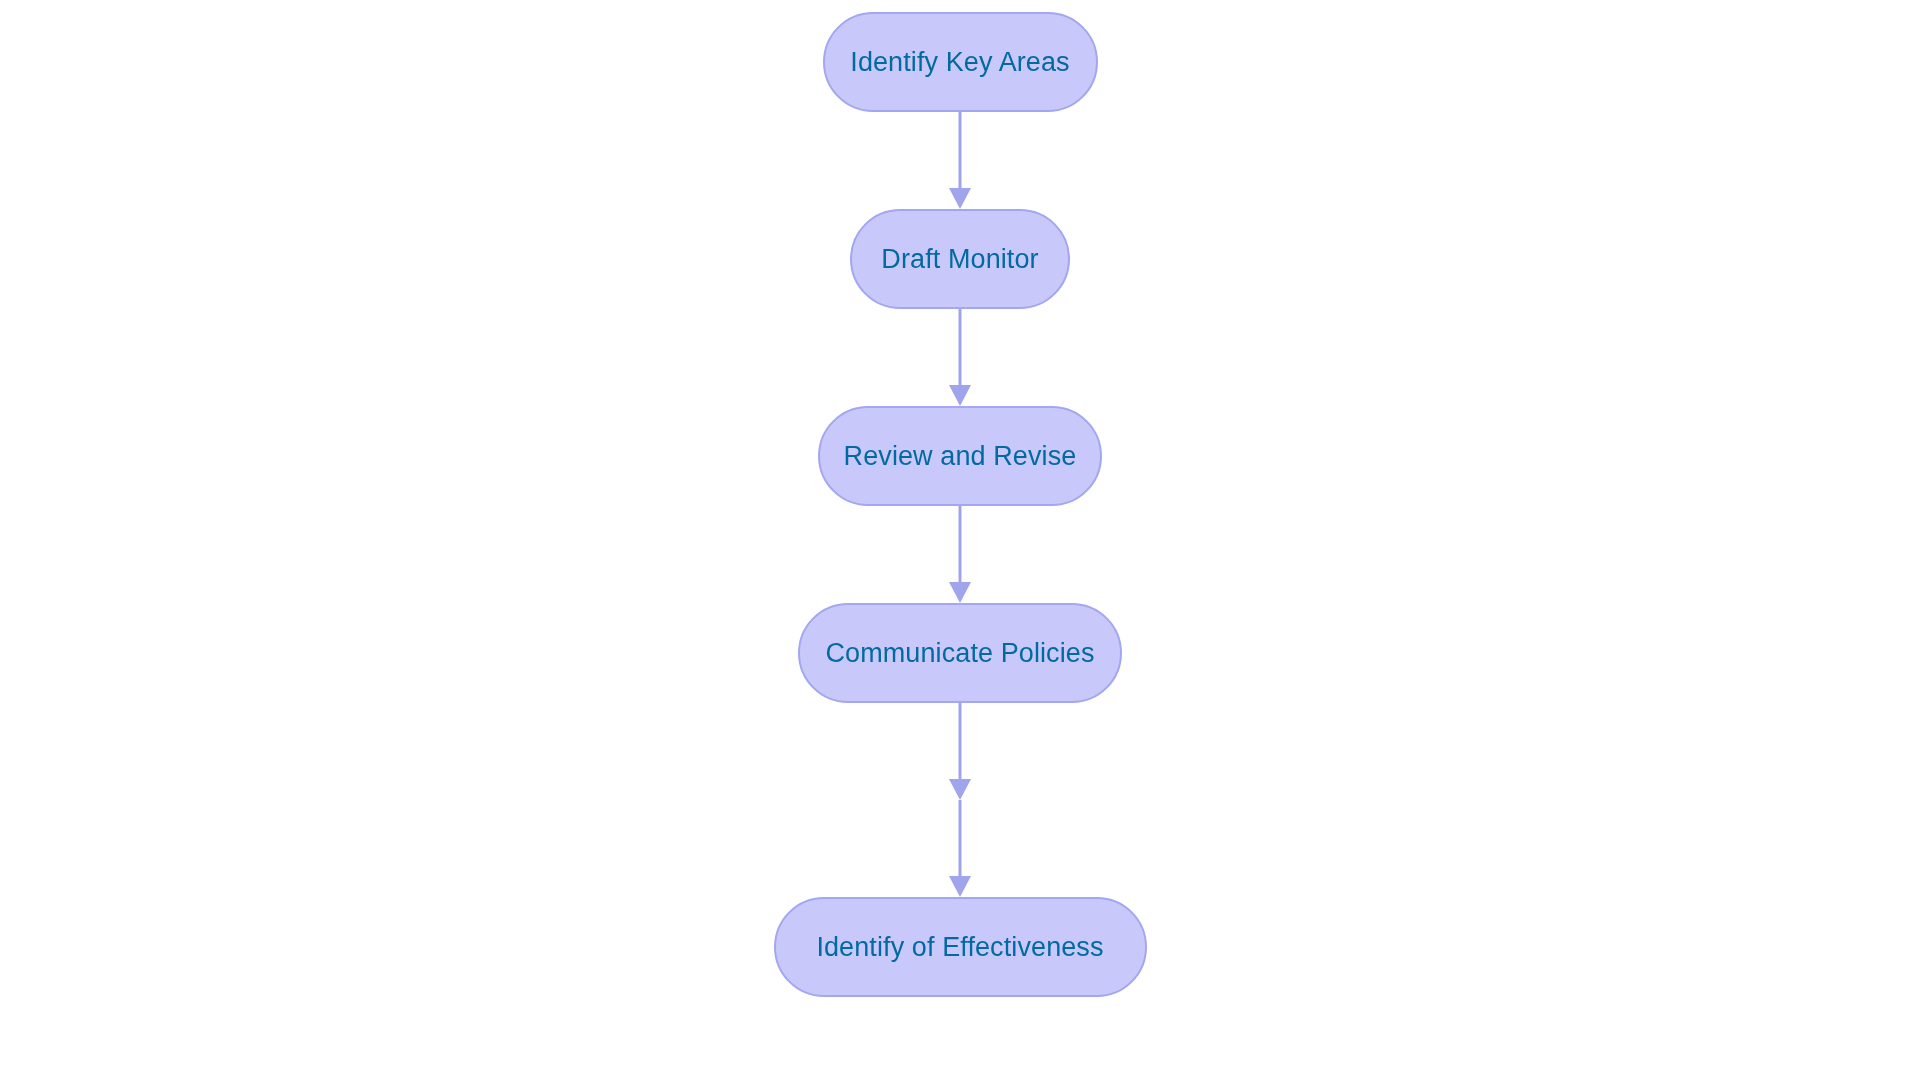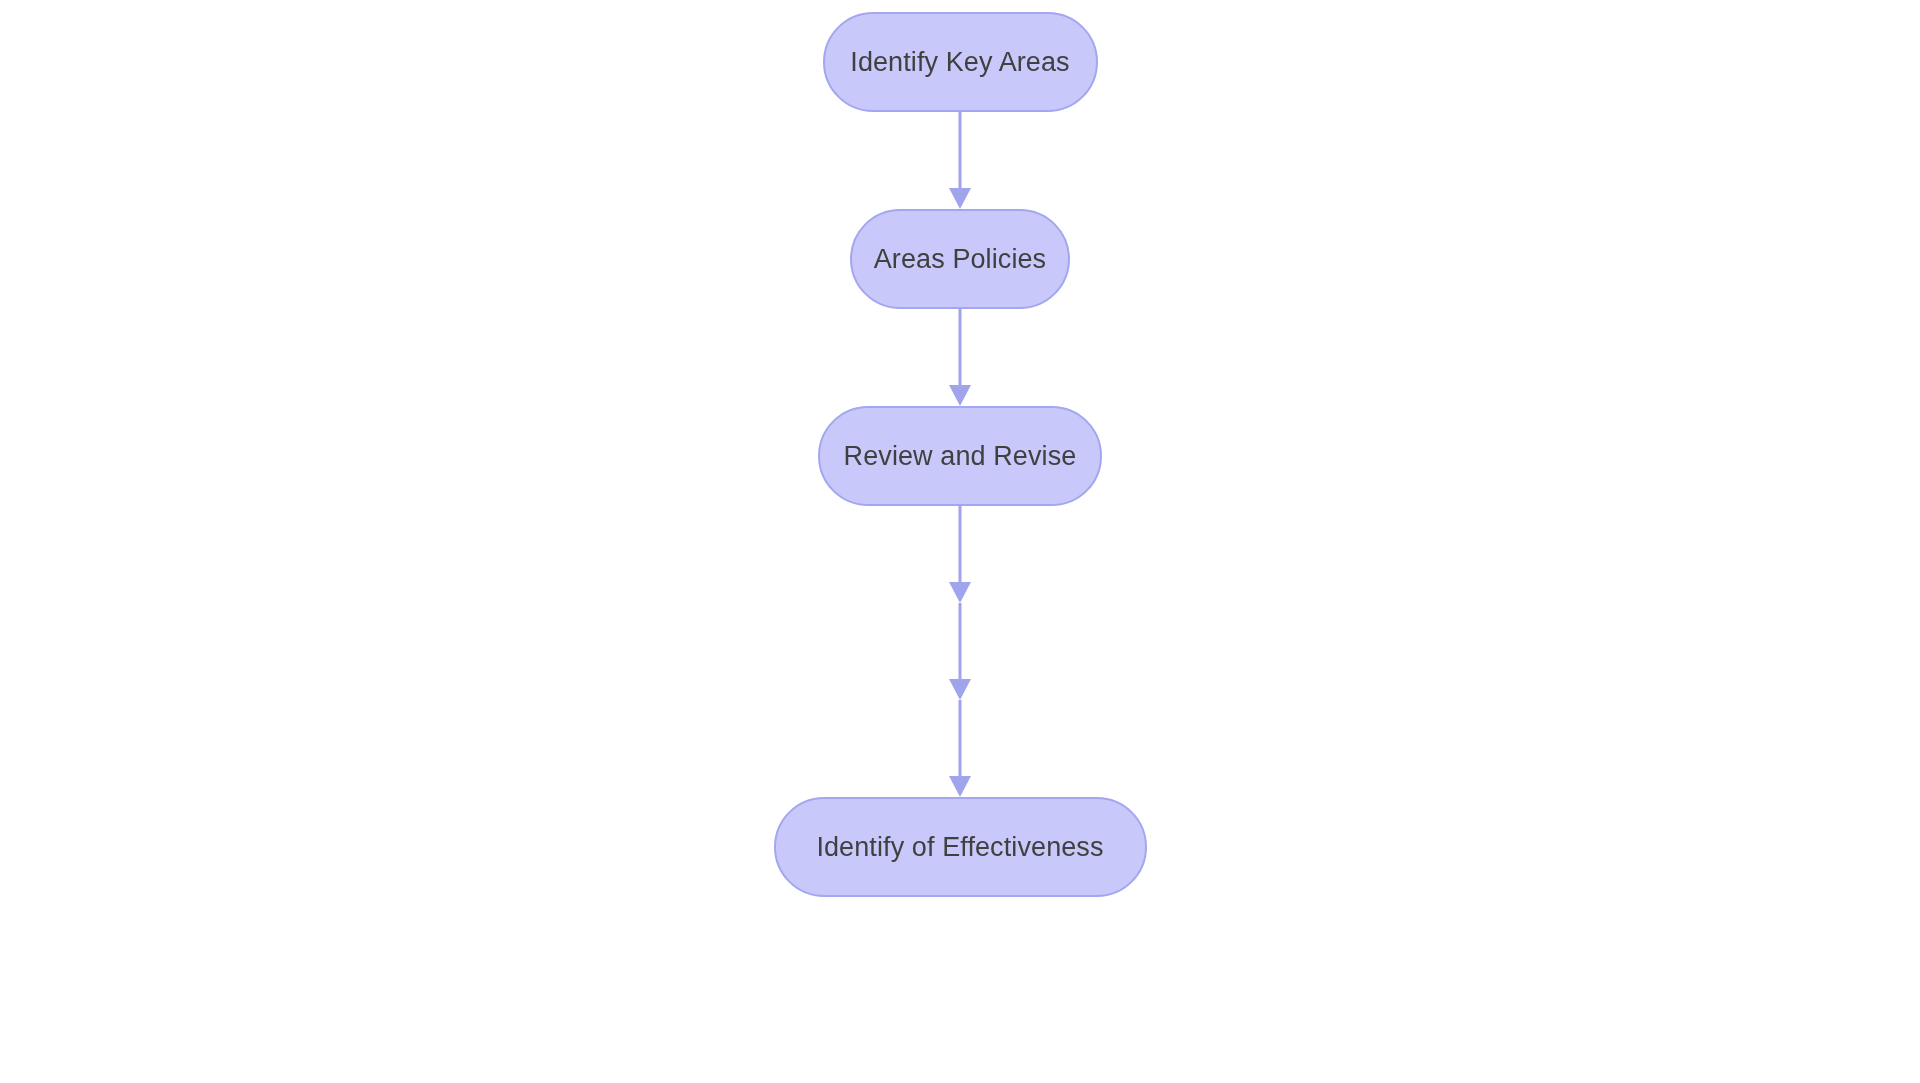--- a/index.html
+++ b/index.html
@@ -27,21 +27,21 @@
   }
   .flow-node {
     box-sizing: border-box;
     height: 100px;
     border-radius: 50px;
     background: #c8c9fa;
     border: 2px solid #a3a6f0;
     display: flex;
     align-items: center;
     justify-content: center;
-    color: #404040;
+    color: #0369a1;
     font-size: 27px;
     font-weight: 400;
     letter-spacing: 0.1px;
     white-space: nowrap;
     user-select: none;
   }
   .flow-node-label {
     display: block;
     line-height: 1;
     padding: 0 2px;
@@ -70,41 +70,44 @@
     </div>
 
     <div class="flow-connector">
       <svg viewBox="0 0 24 97" xmlns="http://www.w3.org/2000/svg" aria-hidden="true">
         <line x1="12" y1="0" x2="12" y2="78" stroke="#9fa4ec" stroke-width="3"></line>
         <polygon points="1,76 23,76 12,97" fill="#9fa4ec"></polygon>
       </svg>
     </div>
 
     <div class="flow-node" style="width:220px">
-      <span class="flow-node-label">Areas Policies</span>
+      <span class="flow-node-label">Draft Monitor</span>
     </div>
 
     <div class="flow-connector">
       <svg viewBox="0 0 24 97" xmlns="http://www.w3.org/2000/svg" aria-hidden="true">
         <line x1="12" y1="0" x2="12" y2="78" stroke="#9fa4ec" stroke-width="3"></line>
         <polygon points="1,76 23,76 12,97" fill="#9fa4ec"></polygon>
       </svg>
     </div>
 
     <div class="flow-node" style="width:284px">
       <span class="flow-node-label">Review and Revise</span>
     </div>
 
     <div class="flow-connector">
       <svg viewBox="0 0 24 97" xmlns="http://www.w3.org/2000/svg" aria-hidden="true">
         <line x1="12" y1="0" x2="12" y2="78" stroke="#9fa4ec" stroke-width="3"></line>
         <polygon points="1,76 23,76 12,97" fill="#9fa4ec"></polygon>
       </svg>
     </div>
 
+    <div class="flow-node" style="width:324px">
+      <span class="flow-node-label">Communicate Policies</span>
+    </div>
 
     <div class="flow-connector">
       <svg viewBox="0 0 24 97" xmlns="http://www.w3.org/2000/svg" aria-hidden="true">
         <line x1="12" y1="0" x2="12" y2="78" stroke="#9fa4ec" stroke-width="3"></line>
         <polygon points="1,76 23,76 12,97" fill="#9fa4ec"></polygon>
       </svg>
     </div>
 
 
     <div class="flow-connector">

